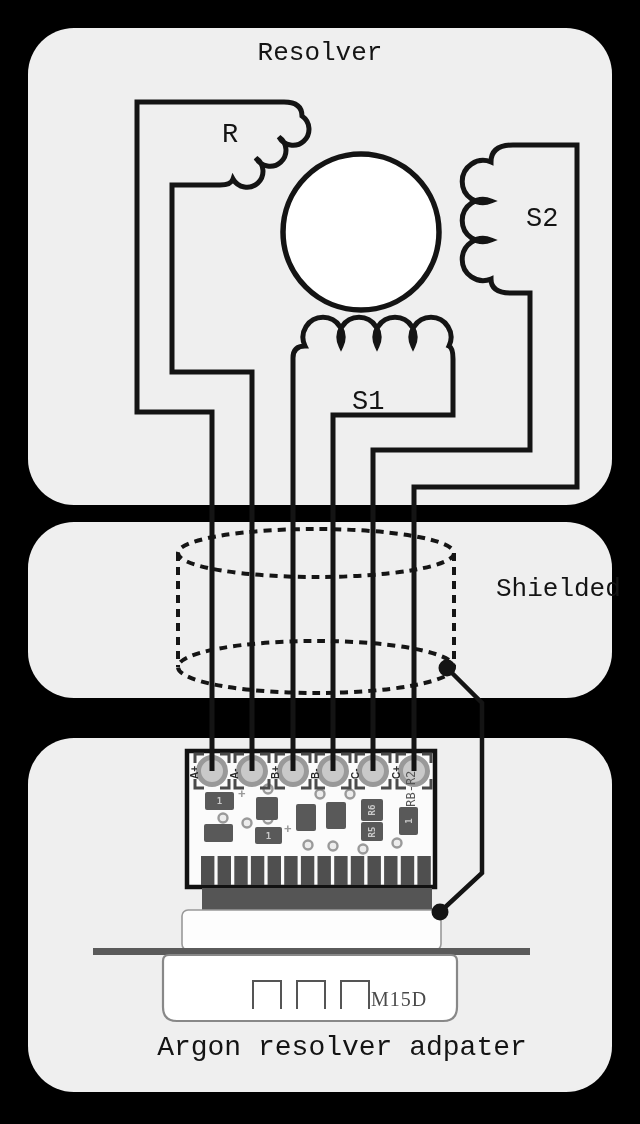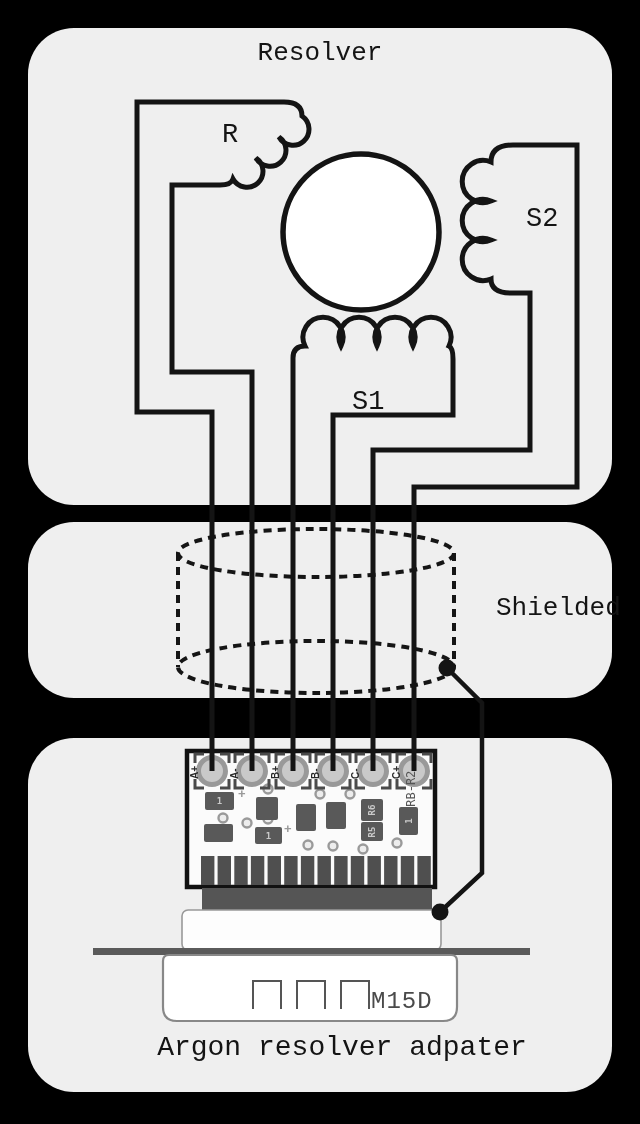--- a/index.html
+++ b/index.html
@@ -8,23 +8,23 @@
   .panel{position:absolute;left:28px;width:584px;background:#efefef;border-radius:46px;}
   #panel-resolver{top:28px;height:477px;}
   #panel-cable{top:522px;height:176px;}
   #panel-adapter{top:738px;height:354px;}
   svg{position:absolute;left:0;top:0;}
   .lbl{position:absolute;color:#141414;font-family:Liberation Mono, monospace;}
   #resolver-title{left:28px;top:38px;width:584px;text-align:center;font-size:26px;}
   #r-label{left:222px;top:120px;font-size:27px;}
   #s2-label{left:504px;top:204px;font-size:27px;margin-left:22px;}
   #s1-label{left:352px;top:370px;font-size:27px;margin-top:17px;}
-  #cable-label{left:496px;top:593px;font-size:26px;line-height:31px;}
+  #cable-label{left:496px;top:574px;font-size:26px;line-height:31px;}
   #caption{left:28px;top:1032px;width:628px;text-align:center;font-size:28px;}
-  #m15d{left:371px;top:988px;font-size:24px;font-family:Liberation Mono, monospace;color:#4a4a4a;letter-spacing:1px;}
+  #m15d{left:371px;top:988px;font-size:20px;font-family:Liberation Serif, serif;color:#4a4a4a;letter-spacing:1px;}
   #arb{left:404px;top:800px;width:14px;font-size:12px;font-family:"DejaVu Sans Mono",monospace;color:#555;
        transform:rotate(-90deg);transform-origin:center;white-space:nowrap;}
   .tlabel{position:absolute;top:763px;width:16px;height:16px;font-size:10px;font-weight:bold;color:#2a2a2a;
           transform:rotate(-90deg);white-space:nowrap;}
   .smd{position:absolute;background:#595959;border-radius:2px;display:flex;align-items:center;justify-content:center;}
   .smd span{color:#c9c9c9;font-size:9px;font-weight:bold;font-family:"DejaVu Sans Mono",monospace;}
   .smd.vert span{transform:rotate(-90deg);}
   .plus{position:absolute;color:#999;font-size:13px;font-weight:bold;}
 </style>
 </head>

